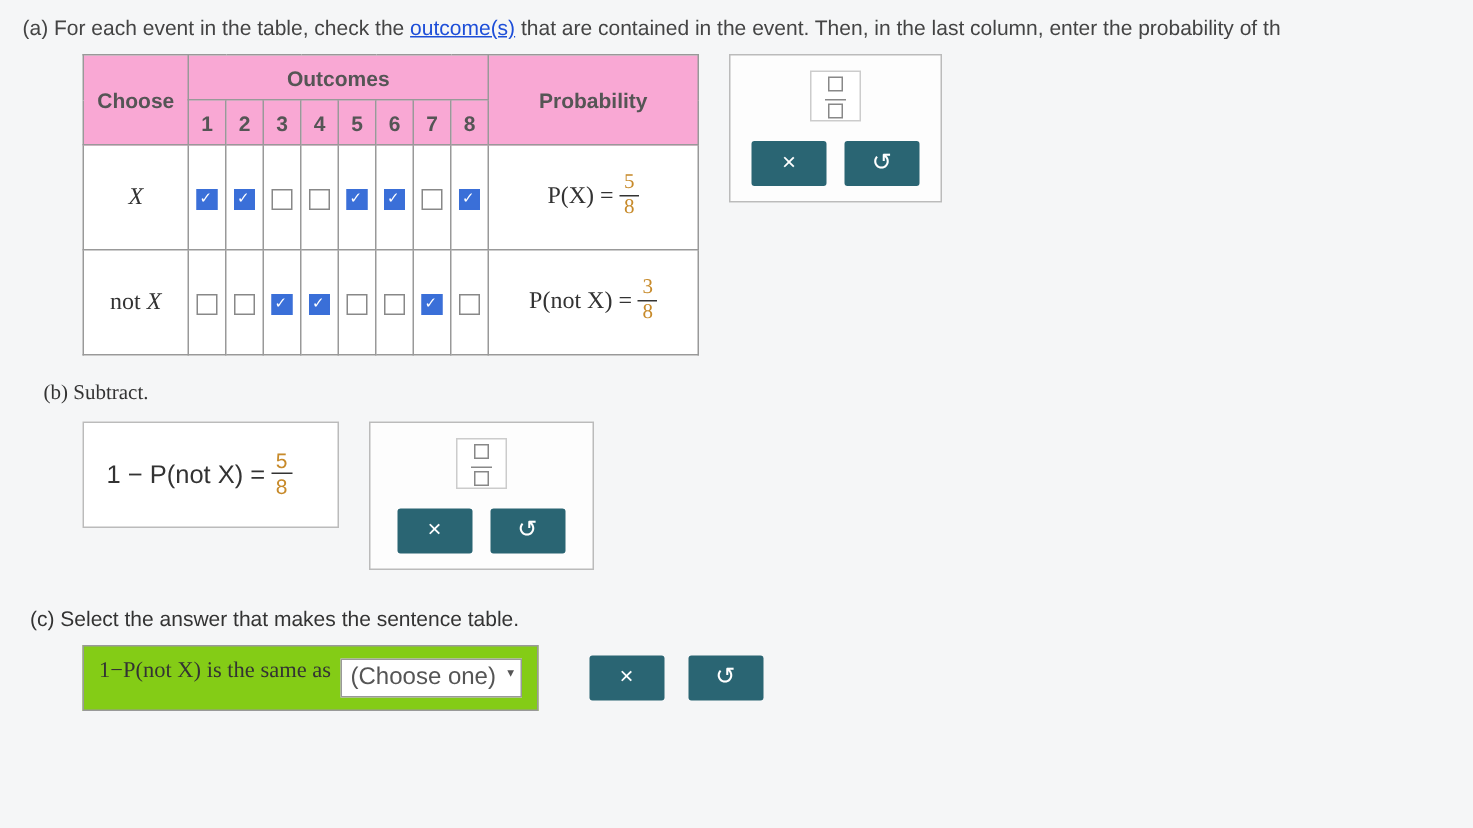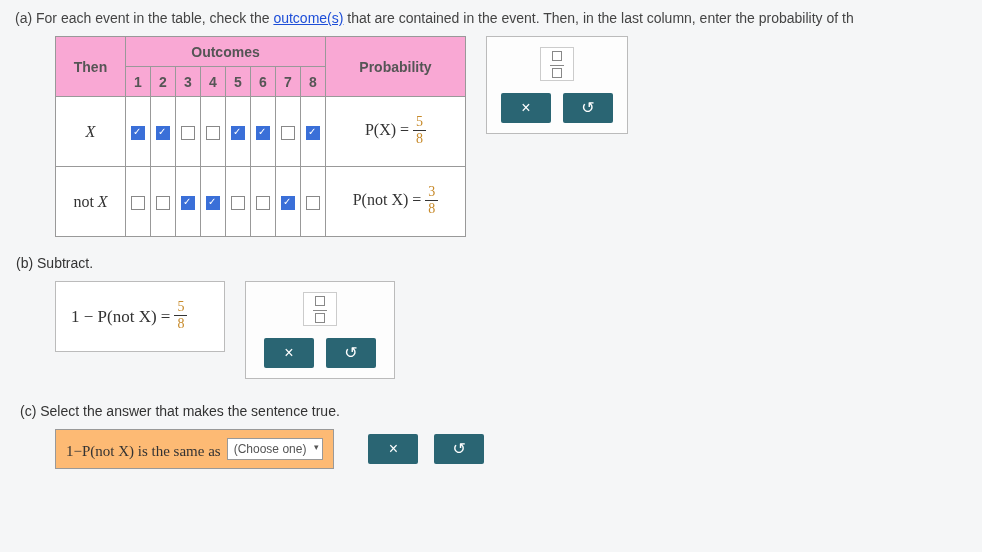--- a/index.html
+++ b/index.html
@@ -97,55 +97,55 @@
     width: 50px; height: 30px;
     background: #2a6573;
     color: #fff;
     text-align: center;
     line-height: 30px;
     font-size: 16px;
     cursor: pointer;
     margin: 0 4px;
     border-radius: 2px;
   }
-  .section-b { margin-top: 18px; margin-left:1px;}
+  .section-b { margin-top: 18px; margin-left:14px;font-family:Liberation Serif, serif;}
   .sub-row { display:flex; gap:20px; align-items:flex-start; margin-left:40px; margin-top:10px;}
   .eq-box {
     border: 1px solid #bbb;
     background: #fff;
     padding: 18px 30px 18px 15px;
-    font-family: Liberation Serif, serif;
+    font-family: Liberation Sans, sans-serif;
     font-size: 17px;
     display:flex;
     align-items:center;
     min-width:170px;
   }
   .eq-box .ans { color: #c78a2a; margin-left:4px;}
   .toolbox-sm {
     border: 1px solid #bbb;
     background: #fdfdfd;
     padding: 10px 14px;
     text-align: center;
   }
   .section-c { margin-top: 24px; margin-left:5px;}
   .sentence-box {
     border: 1px solid #999;
-    background: #fdba74;
+    background: #84cc16;
     padding: 8px 10px;
     display: inline-flex;
-    align-items:flex-end;
+    align-items:flex-start;
     font-family: 'Times New Roman', serif;
     font-size: 15px;
     margin-left:40px;
   }
   .dropdown {
     border: 1px solid #999;
     padding: 3px 16px 3px 6px;
     font-family: Arial, sans-serif;
-    font-size: 12px;
+    font-size: 16px;
     color: #555;
     margin-left: 6px;
     position: relative;
     cursor: pointer;
     background:#fff;
   }
   .dropdown::after {
     content: "▾";
     position: absolute;
     right: 4px;
@@ -163,21 +163,21 @@
 
 <div class="instruction">
   <span class="part-label">(a)</span>
   <span>For each event in the table, check the </span><a href="#">outcome(s)</a><span> that are contained in the event. Then, in the last column, enter the probability of th</span>
 </div>
 
 <div class="main-row">
   <table class="outcomes">
     <tbody>
         <tr>
-      <th class="th-event" rowspan="2">Then</th>
+      <th class="th-event" rowspan="2">Choose</th>
       <th class="th-outcomes" colspan="8">Outcomes</th>
       <th class="th-prob" rowspan="2">Probability</th>
     </tr>
     <tr>
       <th class="th-num">1</th>
       <th class="th-num">2</th>
       <th class="th-num">3</th>
       <th class="th-num">4</th>
       <th class="th-num">5</th>
       <th class="th-num">6</th>
@@ -244,21 +244,21 @@
     </div>
     <div class="btn-row">
       <span class="sq-btn">×</span>
       <span class="sq-btn">↺</span>
     </div>
   </div>
 </div>
 
 <div class="section-c">
   <span class="part-label">(c)</span>
-  <span>Select the answer that makes the sentence true.</span>
+  <span>Select the answer that makes the sentence table.</span>
 </div>
 <div class="c-row">
   <div class="sentence-box">
     <span>1−P(not X) is the same as </span>
     <span class="dropdown">(Choose one)</span>
   </div>
   <div class="c-buttons">
     <span class="sq-btn">×</span>
     <span class="sq-btn">↺</span>
   </div>

